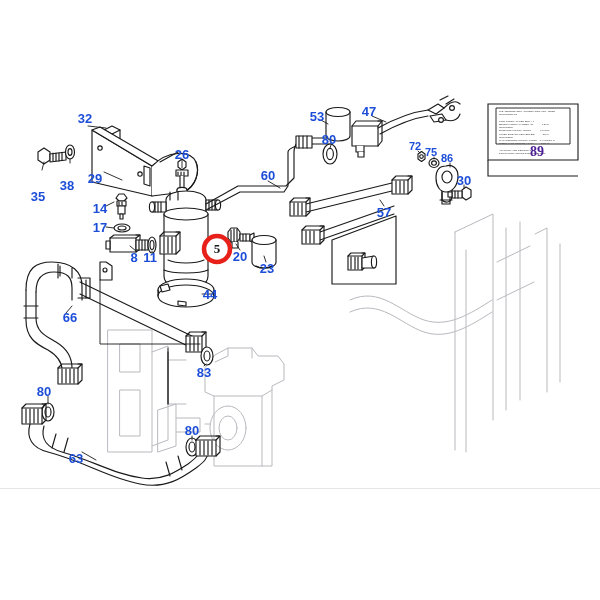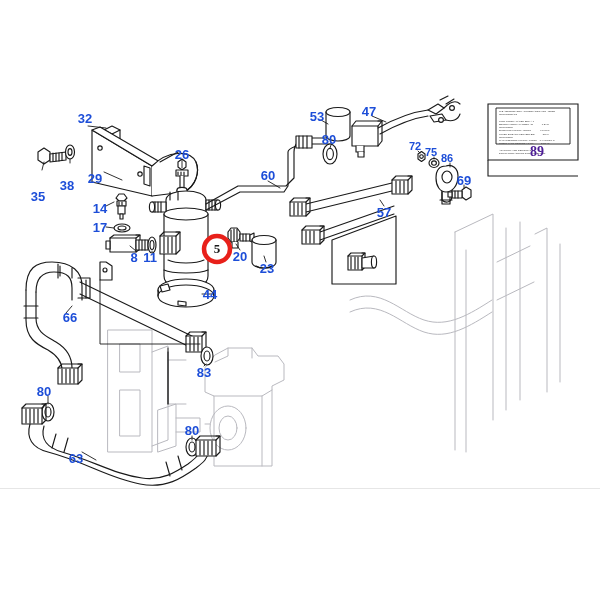--- a/index.html
+++ b/index.html
@@ -473,21 +473,21 @@
       <div class="callout" style="left: 267px; top: 268px; text-align: right;">23</div>
       <div class="callout" style="left: 210px; top: 294px;">44</div>
       <div class="callout" style="left: 268px; top: 175px;">60</div>
       <div class="callout" style="left: 317px; top: 116px;">53</div>
       <div class="callout" style="left: 369px; top: 111px;">47</div>
       <div class="callout" style="left: 329px; top: 139px;">80</div>
       <div class="callout" style="left: 384px; top: 212px;">57</div>
       <div class="callout sm" style="left: 415px; top: 146px;">72</div>
       <div class="callout sm" style="left: 431px; top: 152px;">75</div>
       <div class="callout sm" style="left: 447px; top: 158px;">86</div>
-      <div class="callout" style="left: 464px; top: 180px;">69</div>
+      <div class="callout" style="left: 464px; top: 180px;">30</div>
       <div class="callout" style="left: 70px; top: 317px;">66</div>
       <div class="callout" style="left: 44px; top: 391px;">80</div>
       <div class="callout" style="left: 76px; top: 458px;">63</div>
       <div class="callout" style="left: 192px; top: 430px;">80</div>
       <div class="callout" style="left: 204px; top: 372px;">83</div>
     </div>
 
 </div>
 
 </body></html>

